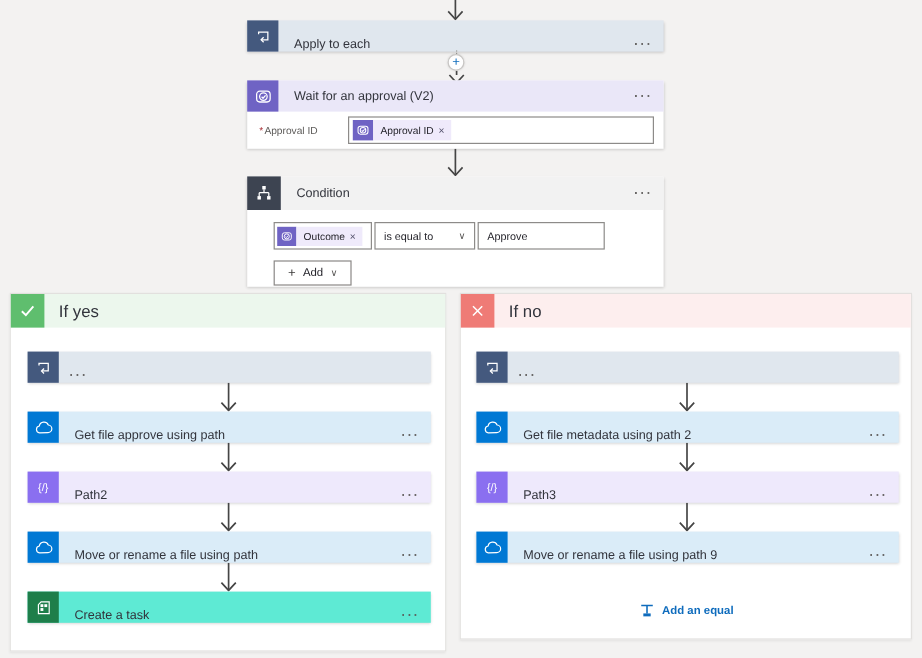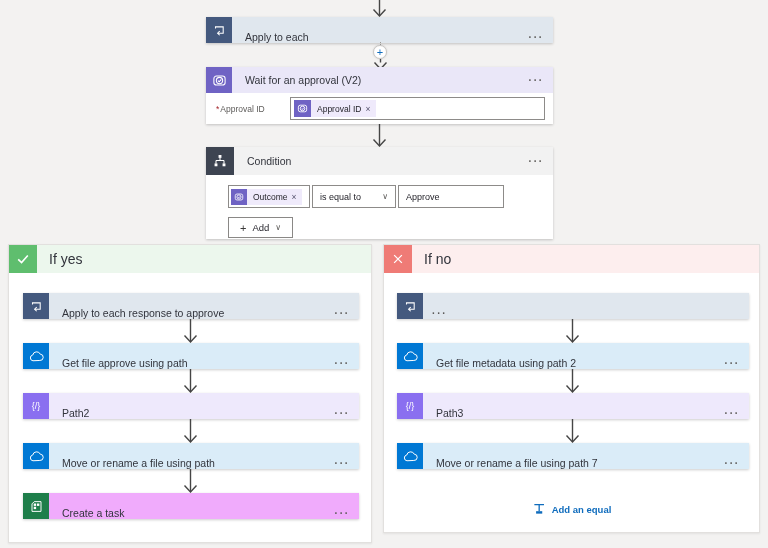--- a/index.html
+++ b/index.html
@@ -24,21 +24,21 @@
            box-shadow:0 1px 2.5px rgba(0,0,0,.20); cursor:pointer; }
   .hcard .icon, .panel-header .icon { width:26px; height:26px; display:flex; align-items:center;
            justify-content:center; flex:none; }
   .hcard .title, .panel-header .title { flex:1; padding-left:13px; font-size:10.5px; color:#32343c;
            white-space:nowrap; overflow:hidden; }
   .dots { padding:0 9px; color:#5c5a58; font-size:10px; letter-spacing:1.8px; font-weight:bold; cursor:pointer; }
 
   .t-control  { background:#e0e7ee; } .t-control  .icon { background:#44597e; }
   .t-onedrive { background:#daecf8; } .t-onedrive .icon { background:#0078d4; }
   .t-compose  { background:#eee9fc; } .t-compose  .icon { background:#8a6ff0; font-size:9px; color:#fff; }
-  .t-planner  { background:#f0abfc; } .t-planner  .icon { background:#1e7e4a; }
+  .t-planner  { background:#5eead4; } .t-planner  .icon { background:#1e7e4a; }
   .t-approvals{ background:#eae7f8; } .t-approvals.icon, .t-approvals .icon { background:#6f63c4; }
   .t-condition{ background:#f2f2f2; } .t-condition .icon { background:#3d4451; width:28px; height:28px; }
 
   
   .panel { position:absolute; background:#fff; box-shadow:0 1px 2.5px rgba(0,0,0,.20); }
   .panel-header { display:flex; align-items:center; height:26px; cursor:pointer; }
   .panel-header.tall { height:28px; }
 
   .wait-body { display:flex; align-items:center; padding:4px 8px 5px 10px; }
   .field-label { width:74px; font-size:8.5px; color:#5d5b59; flex:none; }
@@ -204,21 +204,20 @@
       <div class="blabel">If yes</div>
     </div>
 
     <div class="hcard t-control" style="left:14px;top:48px;width:336px">
       <div class="icon">
           <svg width="14" height="14" viewBox="0 0 20 20">
             <path d="M5 8 V5.5 H16 V14.5 H8.5" fill="none" stroke="#fff" stroke-width="1.5"></path>
             <polyline points="11,11.5 8,14.5 11,17.5" fill="none" stroke="#fff" stroke-width="1.5"></polyline>
           </svg>
         </div>
-      <div class="title">Apply to each response to approve</div>
       <div class="dots">···</div>
     </div>
     <div class="arrow" style="left:173px;top:74px;height:24px"><svg width="17" height="24">
           <line x1="8.5" y1="0" x2="8.5" y2="22"></line>
           <polyline points="2.5,16.5 8.5,23 14.5,16.5"></polyline>
         </svg></div>
 
     <div class="hcard t-onedrive" style="left:14px;top:98px;width:336px">
       <div class="icon">
           <svg width="17" height="13" viewBox="0 0 24 17">
@@ -322,21 +321,21 @@
           <line x1="8.5" y1="0" x2="8.5" y2="22"></line>
           <polyline points="2.5,16.5 8.5,23 14.5,16.5"></polyline>
         </svg></div>
 
     <div class="hcard t-onedrive" style="left:13px;top:198px;width:352px">
       <div class="icon">
           <svg width="17" height="13" viewBox="0 0 24 17">
             <path d="M7 14.5 a4.1 4.1 0 0 1 -.3 -8.1 a5.6 5.6 0 0 1 10.6 -1.2 a4.3 4.3 0 0 1 -.6 8.9 z" fill="none" stroke="#fff" stroke-width="1.4" stroke-linejoin="round"></path>
           </svg>
         </div>
-      <div class="title">Move or rename a file using path 7</div>
+      <div class="title">Move or rename a file using path 9</div>
       <div class="dots">···</div>
     </div>
 
     <div class="add-action" style="top:257px">
       <svg width="14" height="14" viewBox="0 0 16 16">
           <path d="M2.5 3 H13.5 M8 3 V10.5" stroke="#0f6cbd" stroke-width="1.5" fill="none"></path>
           <rect x="4.5" y="10.5" width="7" height="2.8" fill="#0f6cbd"></rect>
         </svg>
       <span>Add an equal</span>
     </div>

